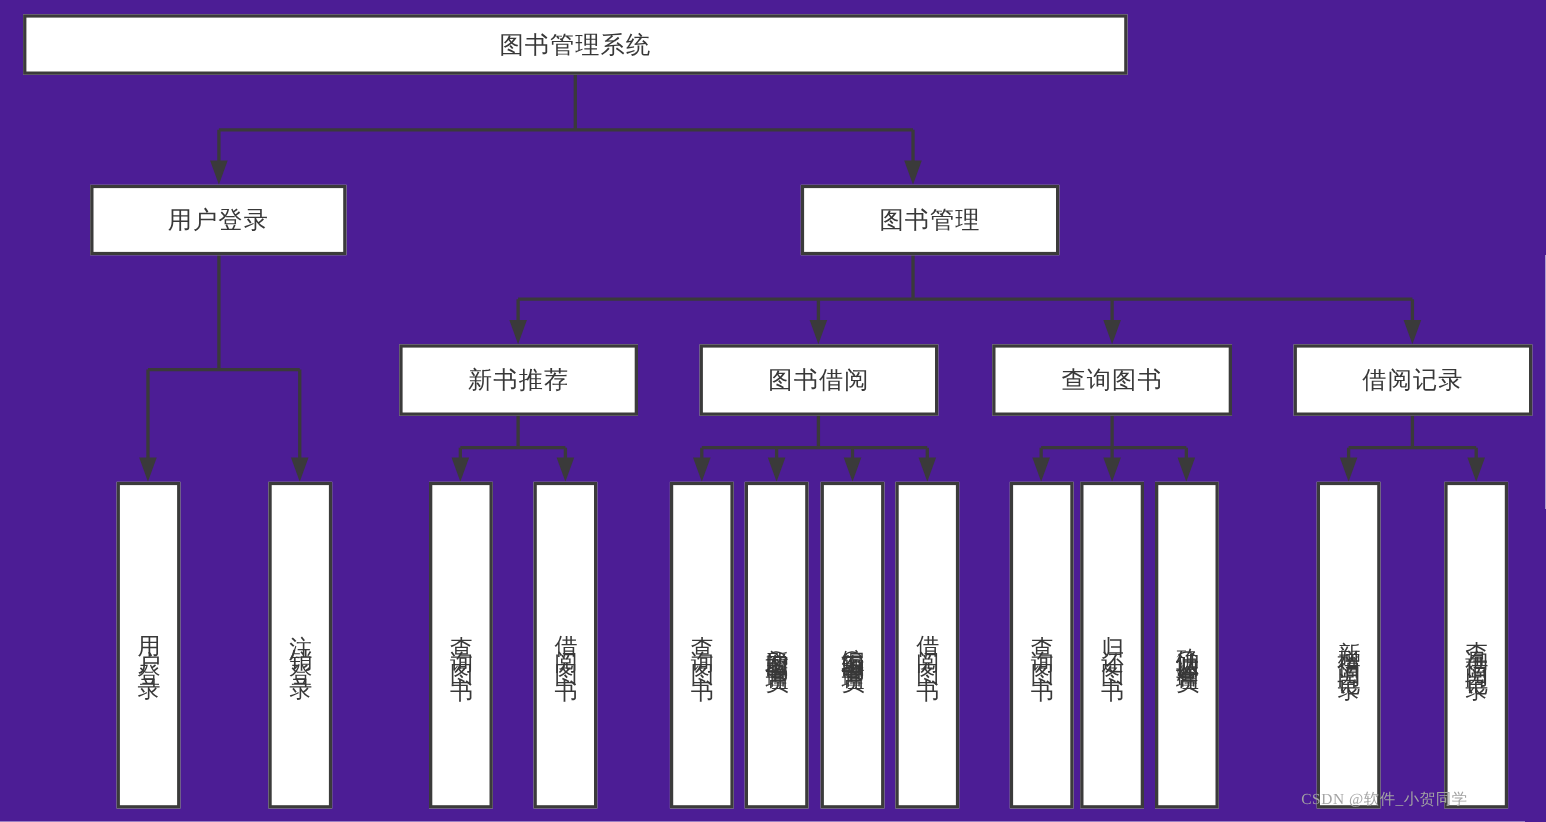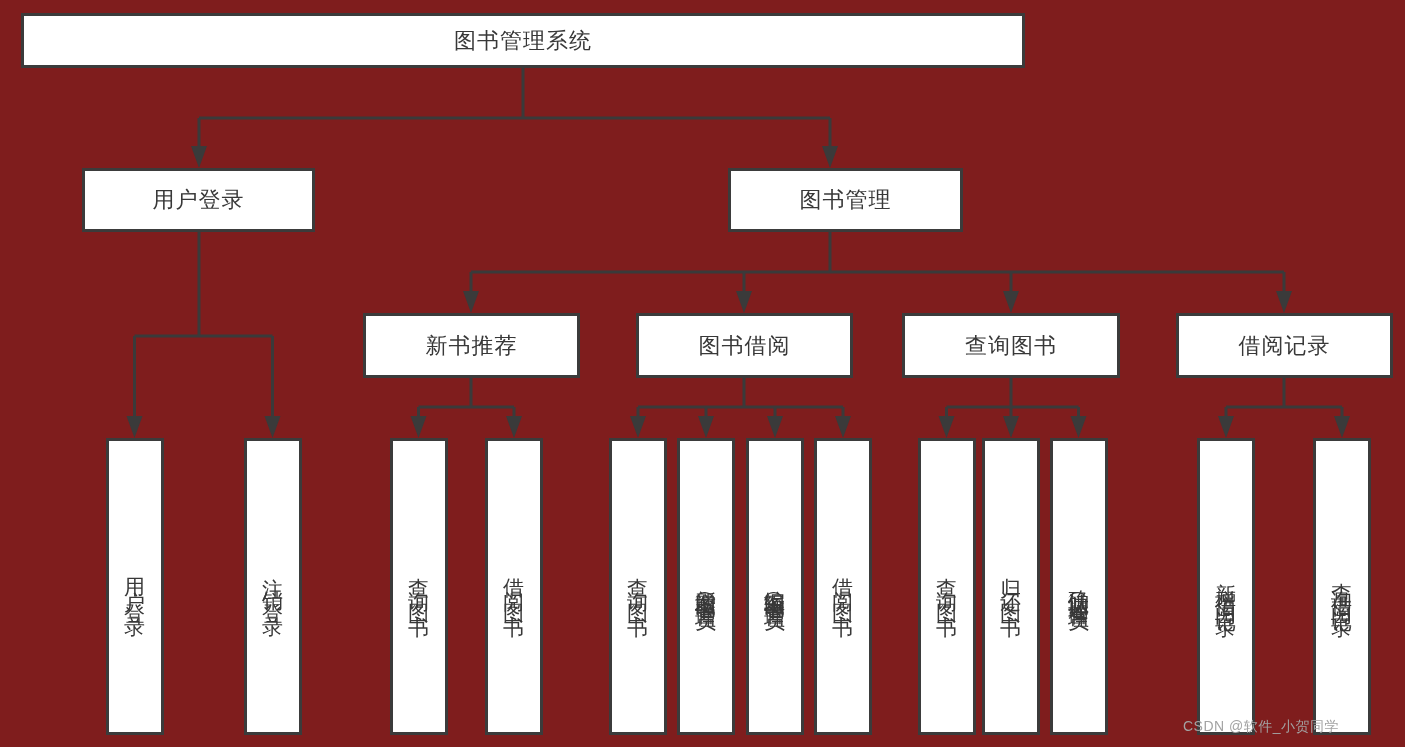--- a/index.html
+++ b/index.html
@@ -1,21 +1,21 @@
 <!DOCTYPE html>
 <html><head>
 <meta charset="utf-8">
 <style>
   html, body { margin: 0; padding: 0; background: #ffffff; }
   .canvas {
     position: relative;
     width: 1405px;
     height: 747px;
-    background: #7f1d1d;
-    font-family: Liberation Sans, sans-serif;
+    background: #4c1d95;
+    font-family: Liberation Serif, serif;
     overflow: hidden;
   }
   .connectors {
     position: absolute;
     left: 0; top: 0;
     width: 1405px; height: 747px;
     z-index: 1;
   }
   .node {
     position: absolute;

